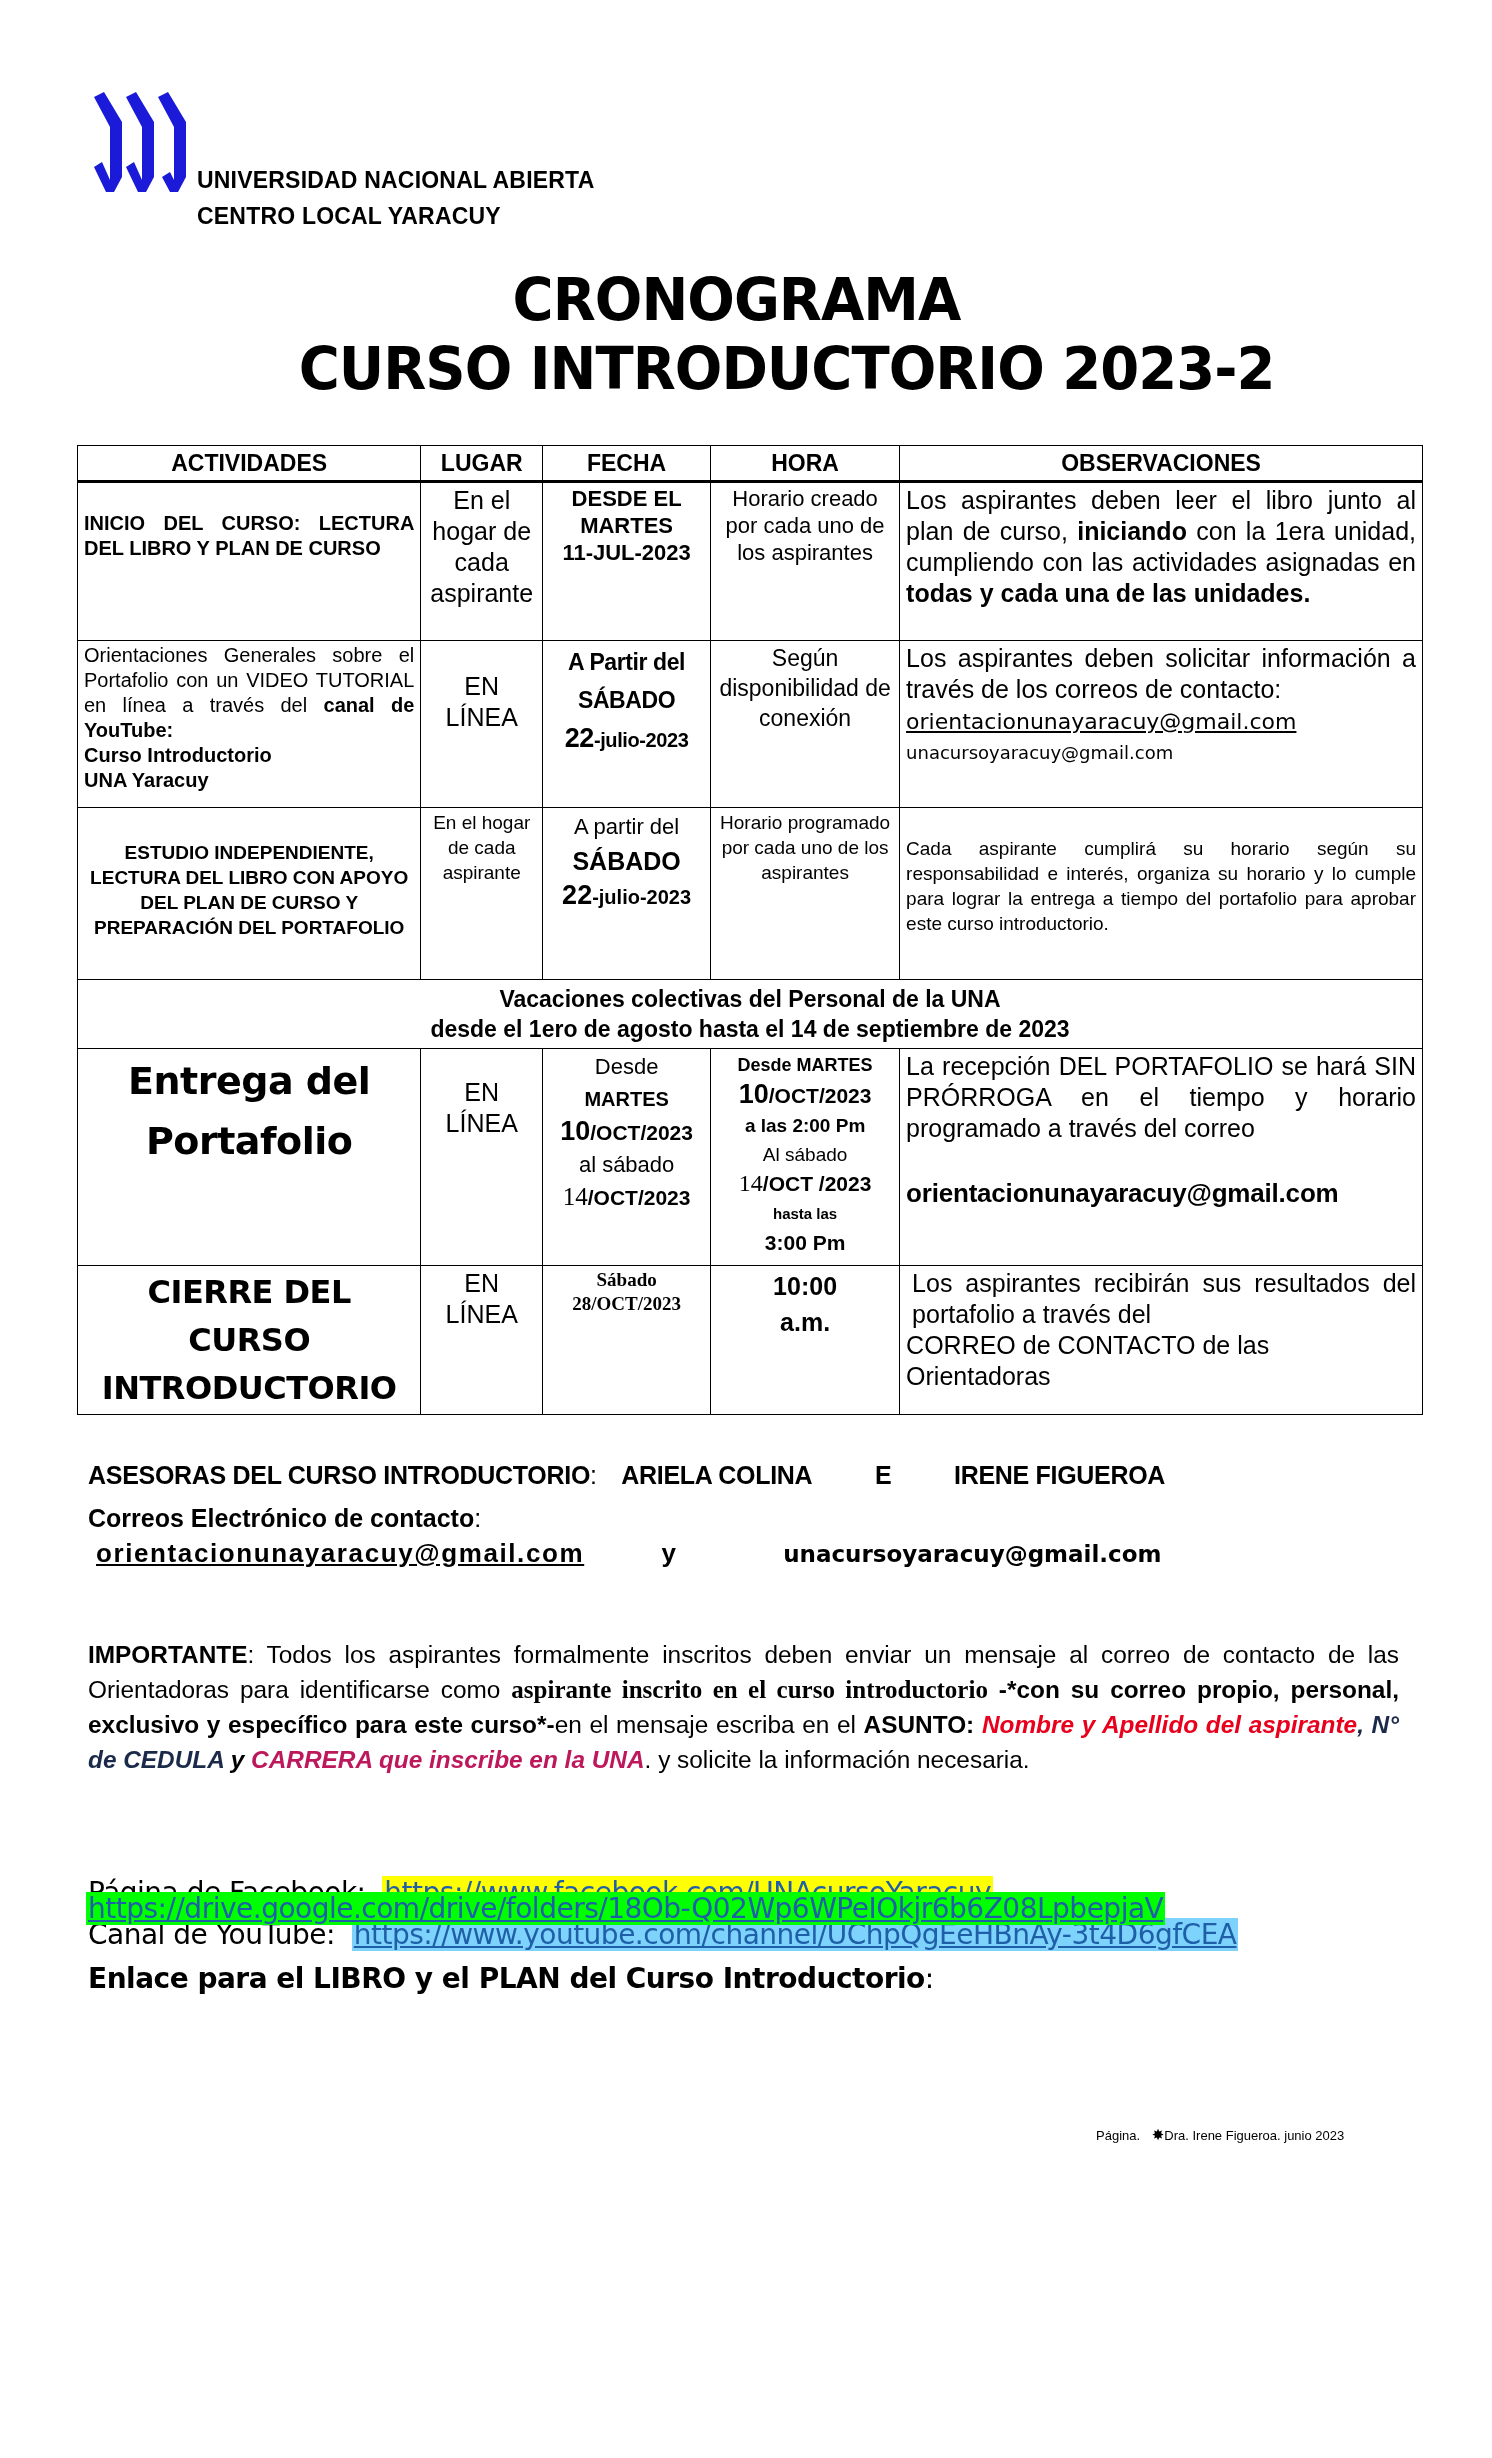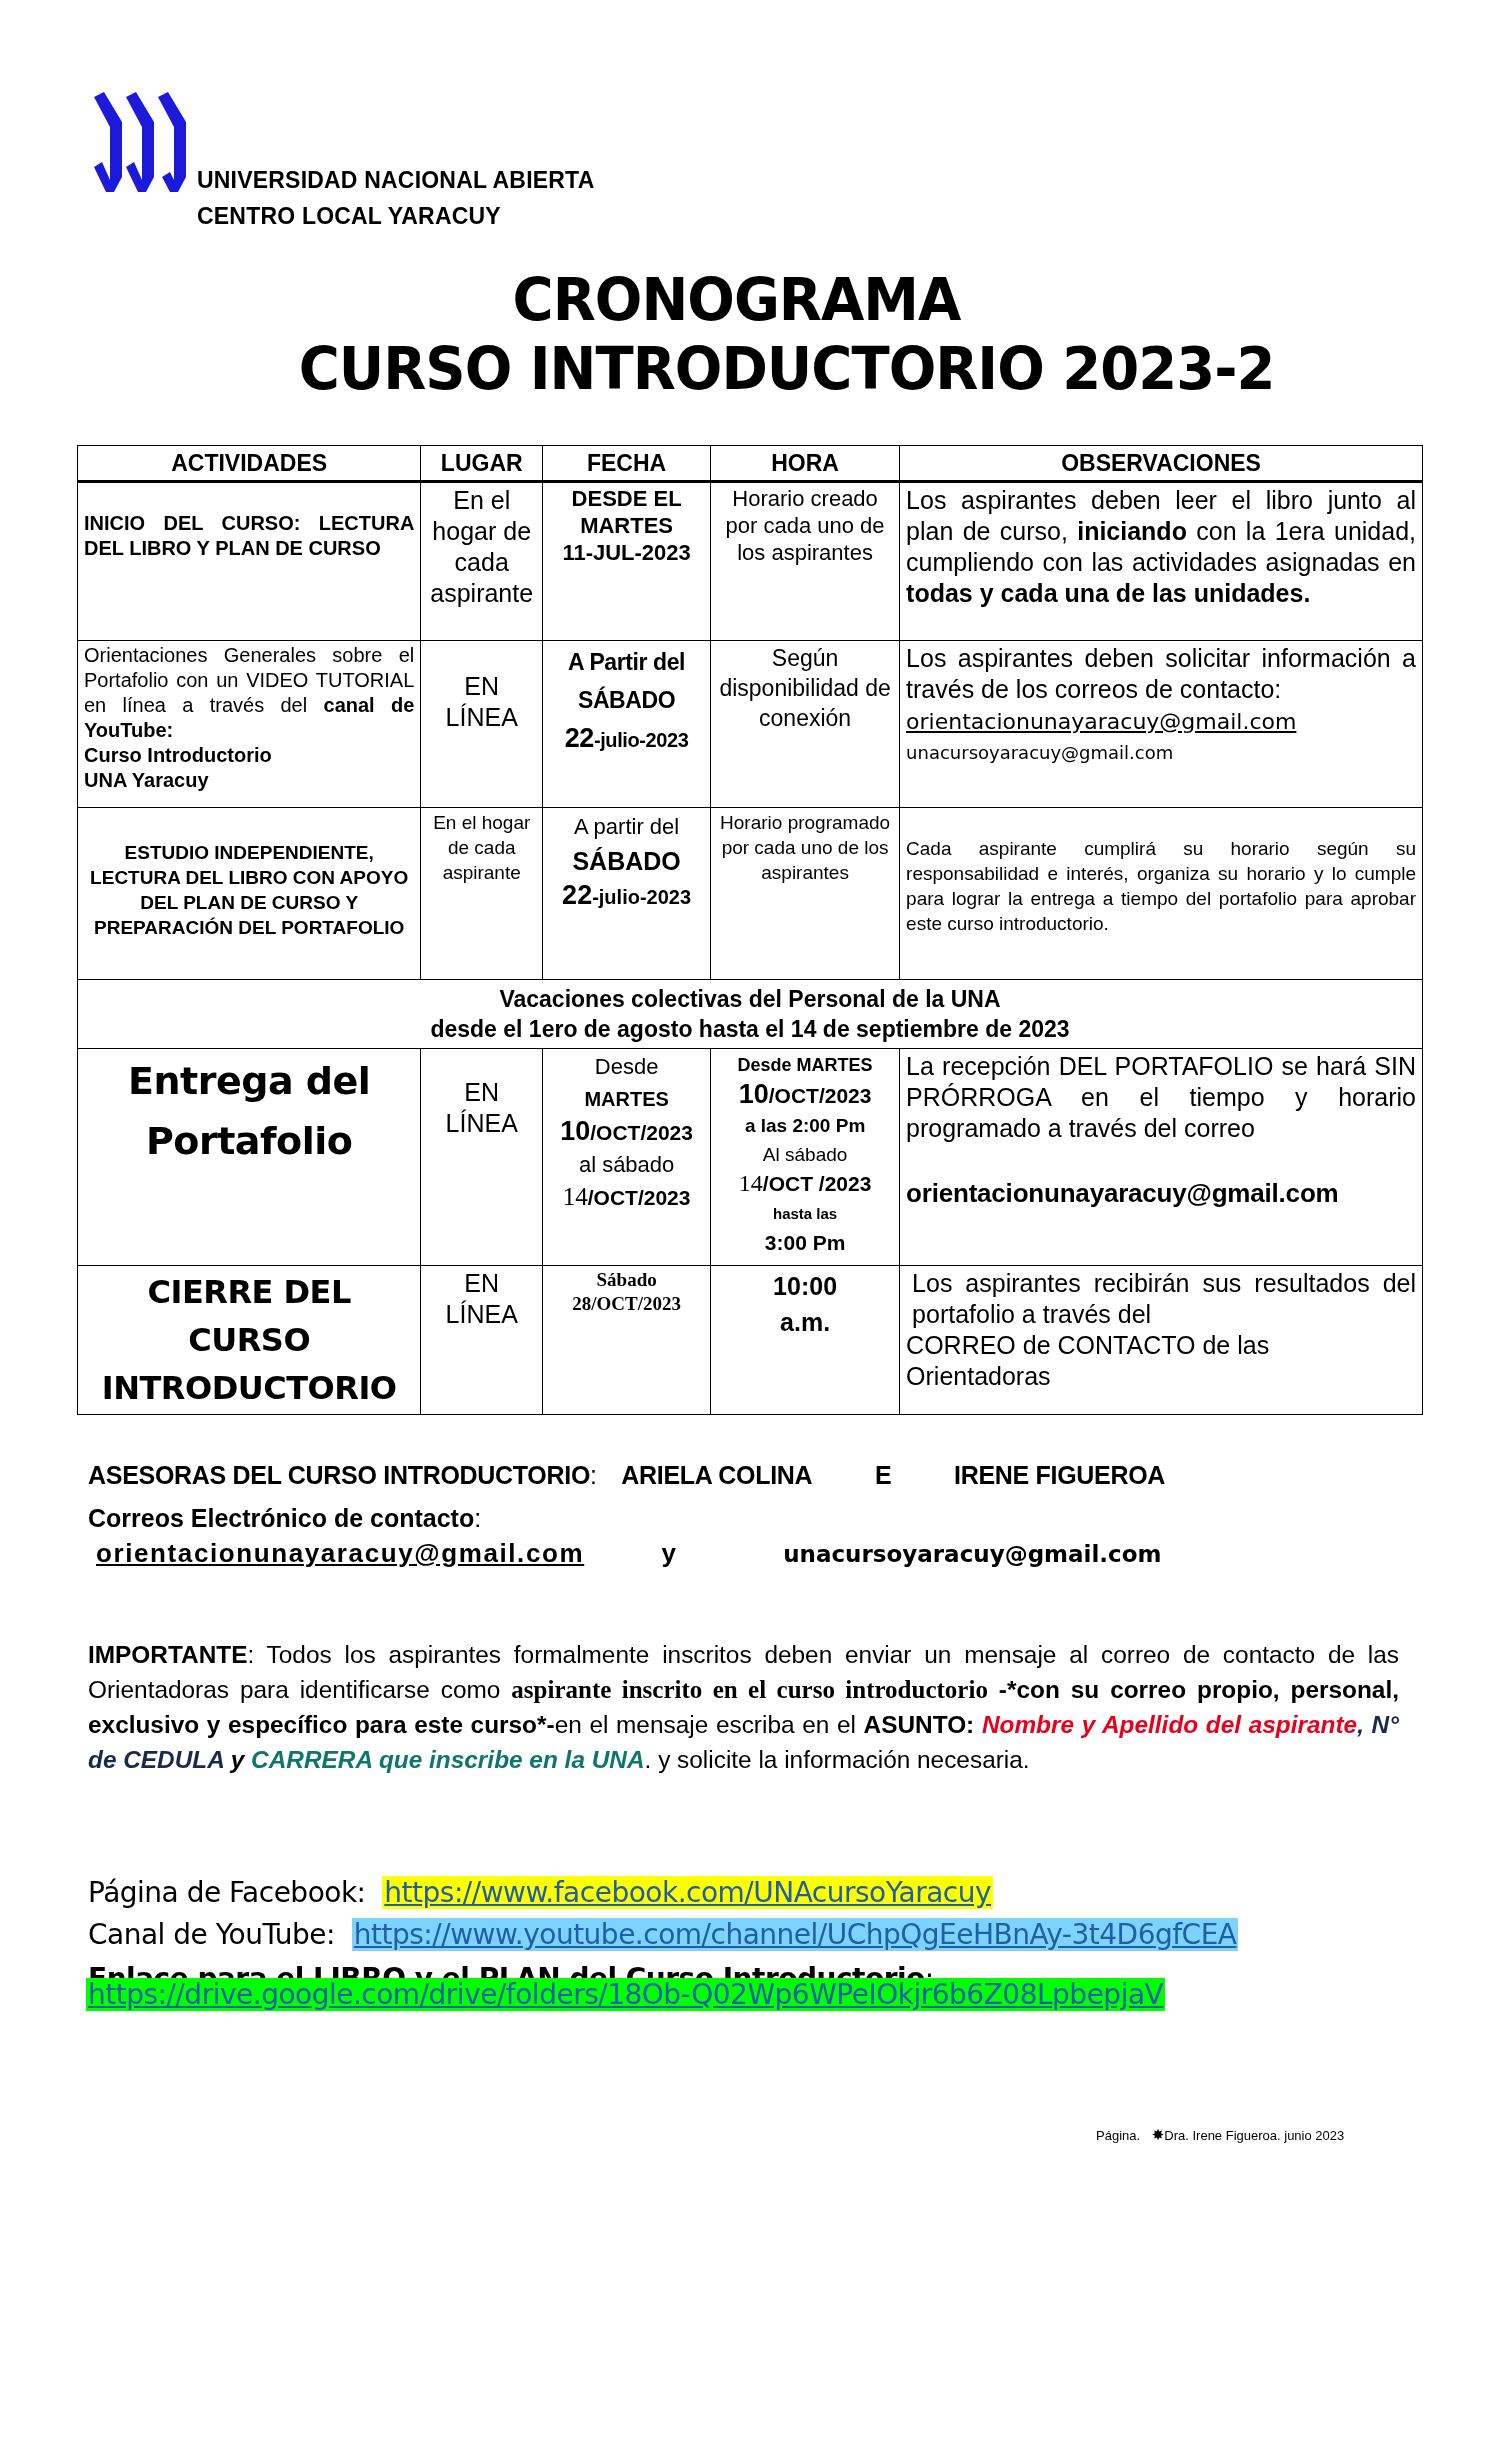--- a/index.html
+++ b/index.html
@@ -42,26 +42,26 @@
   #asesoras span { display:inline-block; }
   #correos-label { top:1504px; }
   #correos-row { top:1538px; left:96px; font-size:26px; font-weight:bold; }
   #correos-row .e1 { text-decoration:underline; letter-spacing:1.6px; }
   #correos-row .y { margin-left:70px; }
   #correos-row .e2 { margin-left:100px; font-family:"DejaVu Sans", sans-serif; font-size:23px; }
 
   #importante { left:88px; top:1637px; width:1311px; font-size:24.4px; line-height:35px; text-align:justify; }
   .red { color:#e8001c; font-weight:bold; font-style:italic; }
   .navy { color:#1b2a4a; font-weight:bold; font-style:italic; }
-  .purple { color:#0f766e; font-weight:bold; font-style:italic; }
+  .purple { color:#be185d; font-weight:bold; font-style:italic; }
 
   
   .lk { left:88px; font-family:"DejaVu Sans", sans-serif; font-size:28px; letter-spacing:-0.5px; }
   .url { color:#1f5fa8; text-decoration:underline; padding:0 2px; }
-  #fb { top:1876px; } #yt { top:1918px; } #libro { top:1962px; font-weight:bold; } #drive { top:1978px; }
+  #fb { top:1876px; } #yt { top:1918px; } #libro { top:1962px; font-weight:bold; } #drive { top:1892px; }
   #fb .url { background:#ffff00; }
   #yt .url { background:#7dd3fc; }
   #drive .url { background:#00ff00; margin-left:-2px; }
   #footer { left:1096px; top:2126px; font-size:13px; }
 </style>
 </head>
 <body>
 
 <div id="logo" class="abs">
   <svg width="100" height="100" viewBox="0 0 100 100">

